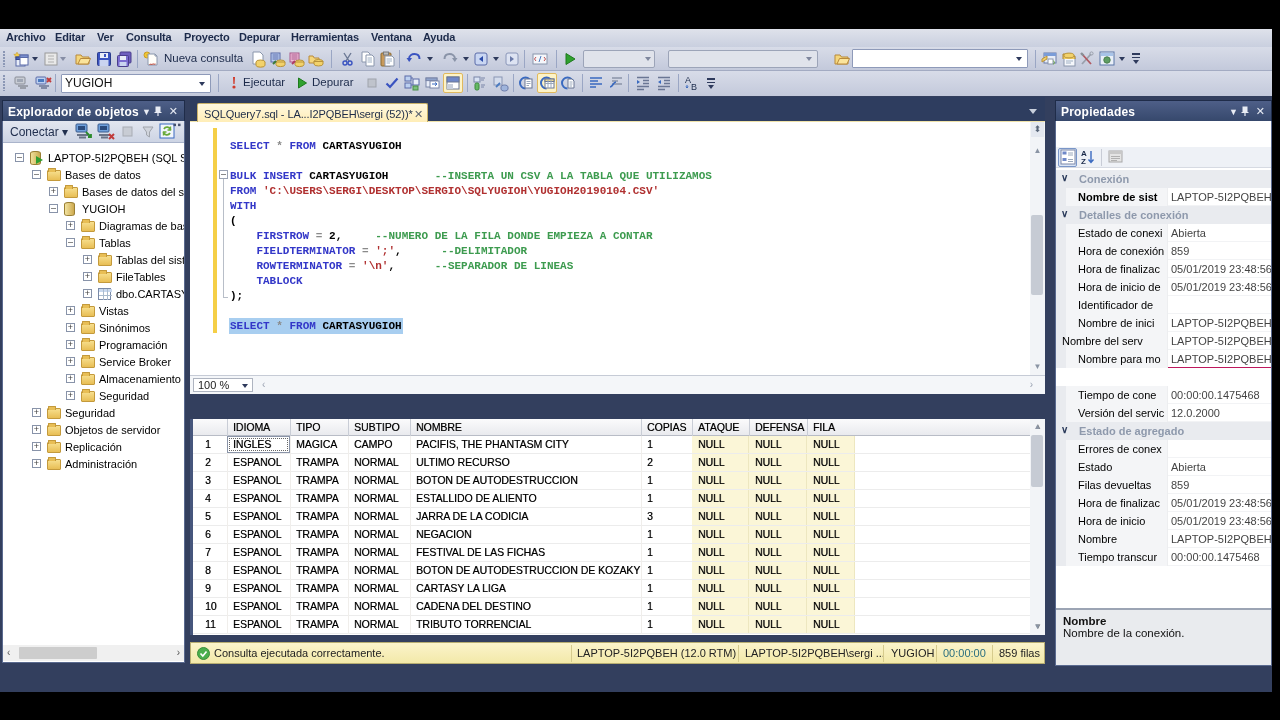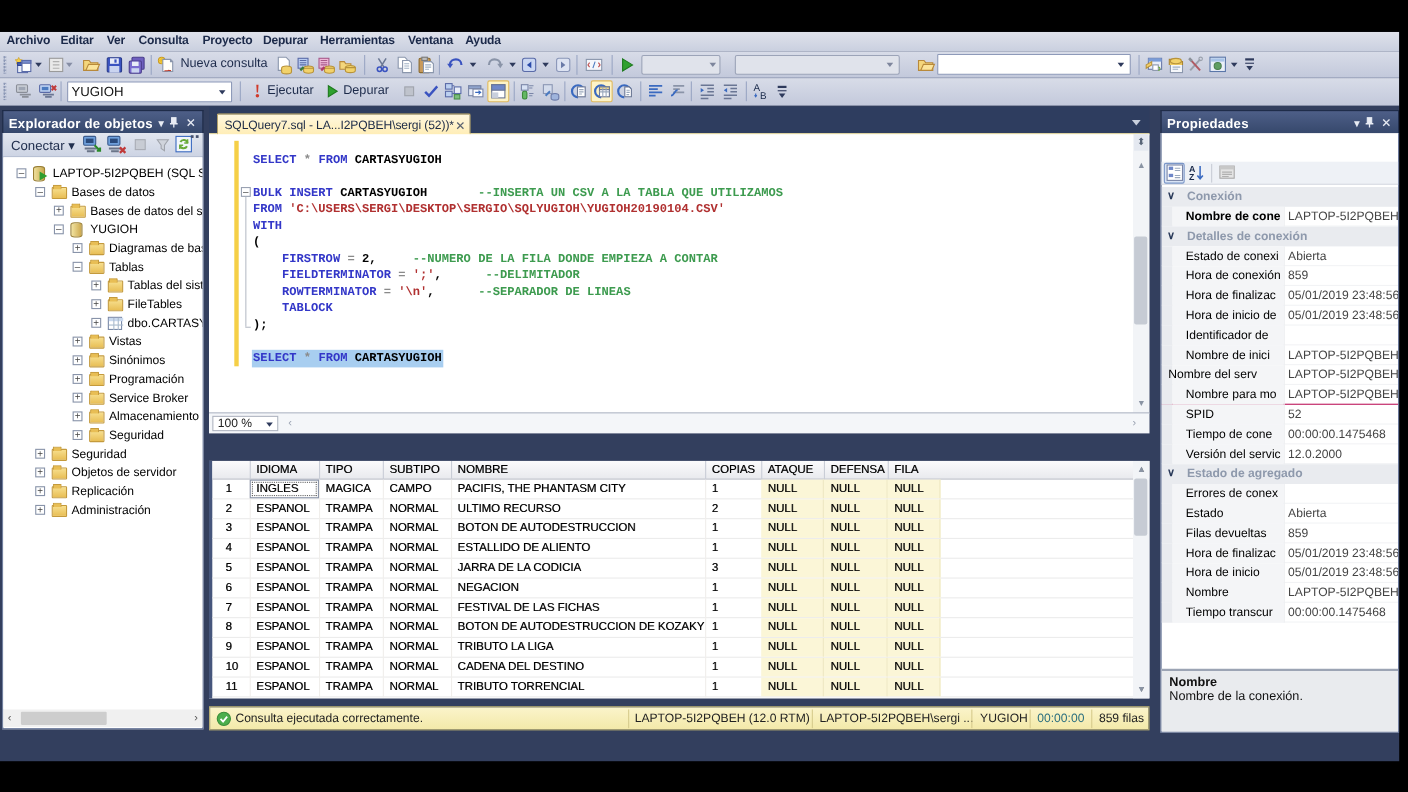--- a/index.html
+++ b/index.html
@@ -795,21 +795,21 @@
         <span style="position:absolute;left:155px;top:0;width:1px;height:18px;background:#F0EEEB"></span>
         <span style="position:absolute;left:217px;top:0;width:1px;height:18px;background:#F0EEEB"></span>
         <span style="position:absolute;left:448px;top:0;width:1px;height:18px;background:#F0EEEB"></span>
         <span class="nullc" style="left:499px;width:57px"></span>
         <span class="nullc" style="left:556px;width:58px"></span>
         <span class="nullc" style="left:614px;width:48px"></span>
         <span class="gcell" style="left:12px">9</span>
         <span class="gcell" style="left:40px">ESPANOL</span>
         <span class="gcell" style="left:103px">TRAMPA</span>
         <span class="gcell" style="left:161px">NORMAL</span>
-        <span class="gcell" style="left:223px">TRIBUTO LA LIGA</span>
+        <span class="gcell" style="left:223px">CARTASY LA LIGA</span>
         <span class="gcell" style="left:454px">1</span>
         <span class="gcell" style="left:505px">NULL</span>
         <span class="gcell" style="left:562px">NULL</span>
         <span class="gcell" style="left:620px">NULL</span>
       </div>
       <div class="grow" style="top:179px">
         <span style="position:absolute;left:34px;top:0;width:1px;height:18px;background:#F0EEEB"></span>
         <span style="position:absolute;left:97px;top:0;width:1px;height:18px;background:#F0EEEB"></span>
         <span style="position:absolute;left:155px;top:0;width:1px;height:18px;background:#F0EEEB"></span>
         <span style="position:absolute;left:217px;top:0;width:1px;height:18px;background:#F0EEEB"></span>
@@ -907,21 +907,21 @@
       </div>
     <div id="pgrid">
         <div class="prow pgroup" style="top:2px">
           <span style="position:absolute;left:5px;top:2px;font-weight:bold;font-size:10px;color:#2A3A5A">∨</span>
           <span class="plab" style="width:180px;left:23px">Conexión</span>
         </div>
         <div class="prow" style="top:20px;border-bottom:1px solid #F2F3F5">
           <span class="pgut"></span>
           <span style="position:absolute;left:10px;top:0;width:101px;height:18px;background:#F4F5F7"></span>
           <span style="position:absolute;left:111px;top:0;width:1px;height:18px;background:#EDEEF0"></span>
-          <span class="plab" style="font-weight:bold;left:22px;width:88px">Nombre de cone</span>
+          <span class="plab" style="font-weight:bold;left:22px;width:88px">Nombre de sist</span>
           <span class="pval" style="color:#444">LAPTOP-5I2PQBEH (LA</span>
         </div>
         <div class="prow pgroup" style="top:38px">
           <span style="position:absolute;left:5px;top:2px;font-weight:bold;font-size:10px;color:#2A3A5A">∨</span>
           <span class="plab" style="width:180px;left:23px">Detalles de conexión</span>
         </div>
         <div class="prow" style="top:56px;border-bottom:1px solid #F2F3F5">
           <span class="pgut"></span>
           <span style="position:absolute;left:10px;top:0;width:101px;height:18px;background:#F4F5F7"></span>
           <span style="position:absolute;left:111px;top:0;width:1px;height:18px;background:#EDEEF0"></span>
@@ -969,27 +969,20 @@
           <span style="position:absolute;left:111px;top:0;width:1px;height:18px;background:#EDEEF0"></span>
           <span class="plab" style="left:6px;width:88px">Nombre del serv</span>
           <span class="pval" style="color:#444">LAPTOP-5I2PQBEH</span>
         </div>
         <div class="prow" style="top:182px;border-bottom:1px solid #be185d">
           <span class="pgut"></span>
           <span style="position:absolute;left:10px;top:0;width:101px;height:18px;background:#F4F5F7"></span>
           <span style="position:absolute;left:111px;top:0;width:1px;height:18px;background:#EDEEF0"></span>
           <span class="plab" style="left:22px;width:88px">Nombre para mo</span>
           <span class="pval" style="color:#444">LAPTOP-5I2PQBEH</span>
-        </div>
-        <div class="prow" style="top:200px;border-bottom:1px solid #F2F3F5">
-          <span class="pgut"></span>
-          <span style="position:absolute;left:10px;top:0;width:101px;height:18px;background:#F4F5F7"></span>
-          <span style="position:absolute;left:111px;top:0;width:1px;height:18px;background:#EDEEF0"></span>
-          <span class="plab" style="left:22px;width:88px">SPID</span>
-          <span class="pval" style="color:#444">52</span>
         </div>
         <div class="prow" style="top:218px;border-bottom:1px solid #F2F3F5">
           <span class="pgut"></span>
           <span style="position:absolute;left:10px;top:0;width:101px;height:18px;background:#F4F5F7"></span>
           <span style="position:absolute;left:111px;top:0;width:1px;height:18px;background:#EDEEF0"></span>
           <span class="plab" style="left:22px;width:88px">Tiempo de cone</span>
           <span class="pval" style="color:#444">00:00:00.1475468</span>
         </div>
         <div class="prow" style="top:236px;border-bottom:1px solid #F2F3F5">
           <span class="pgut"></span>

